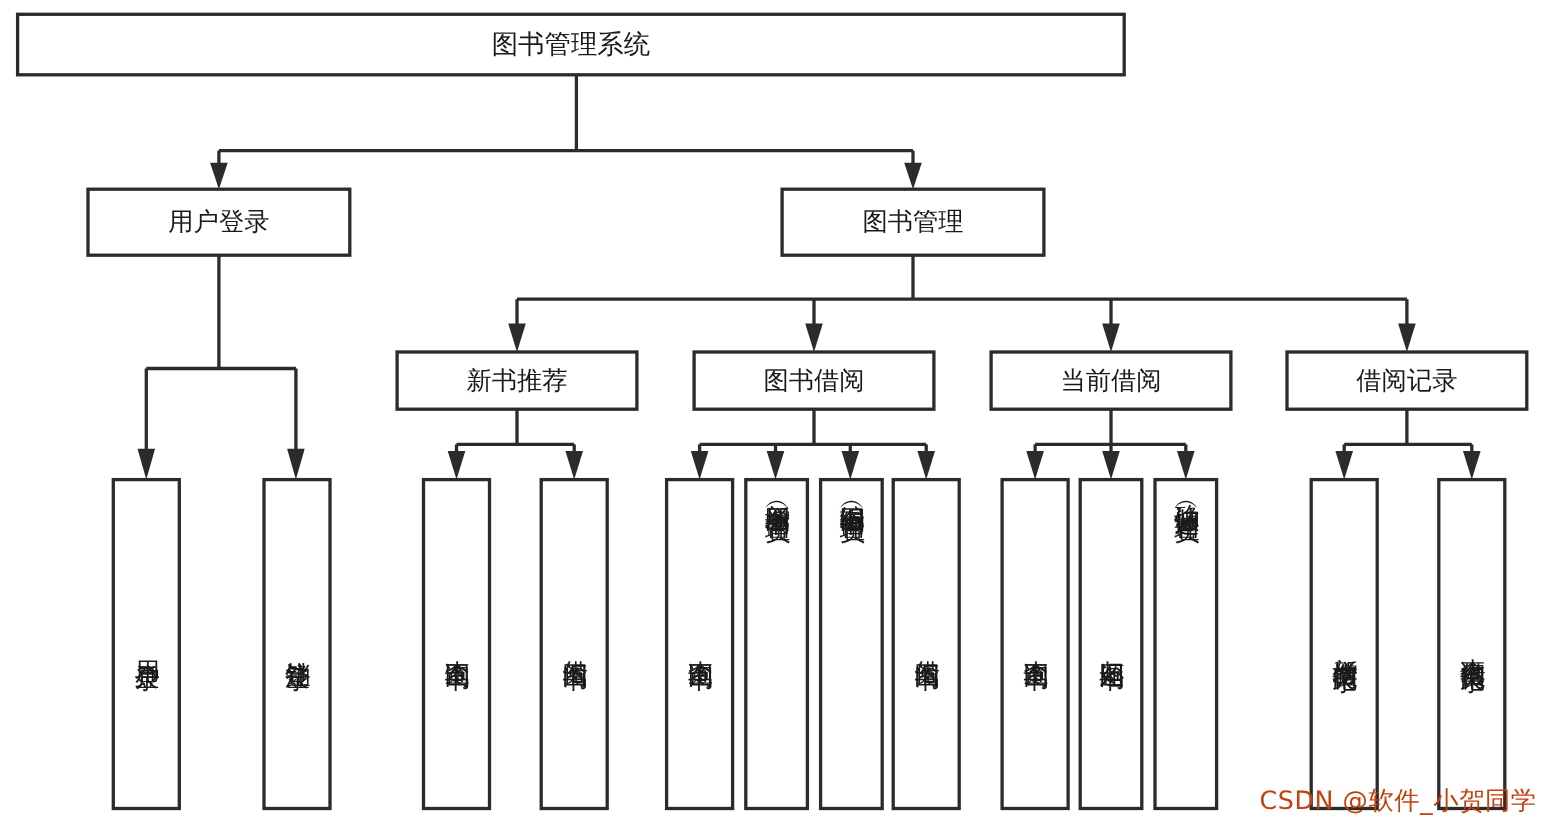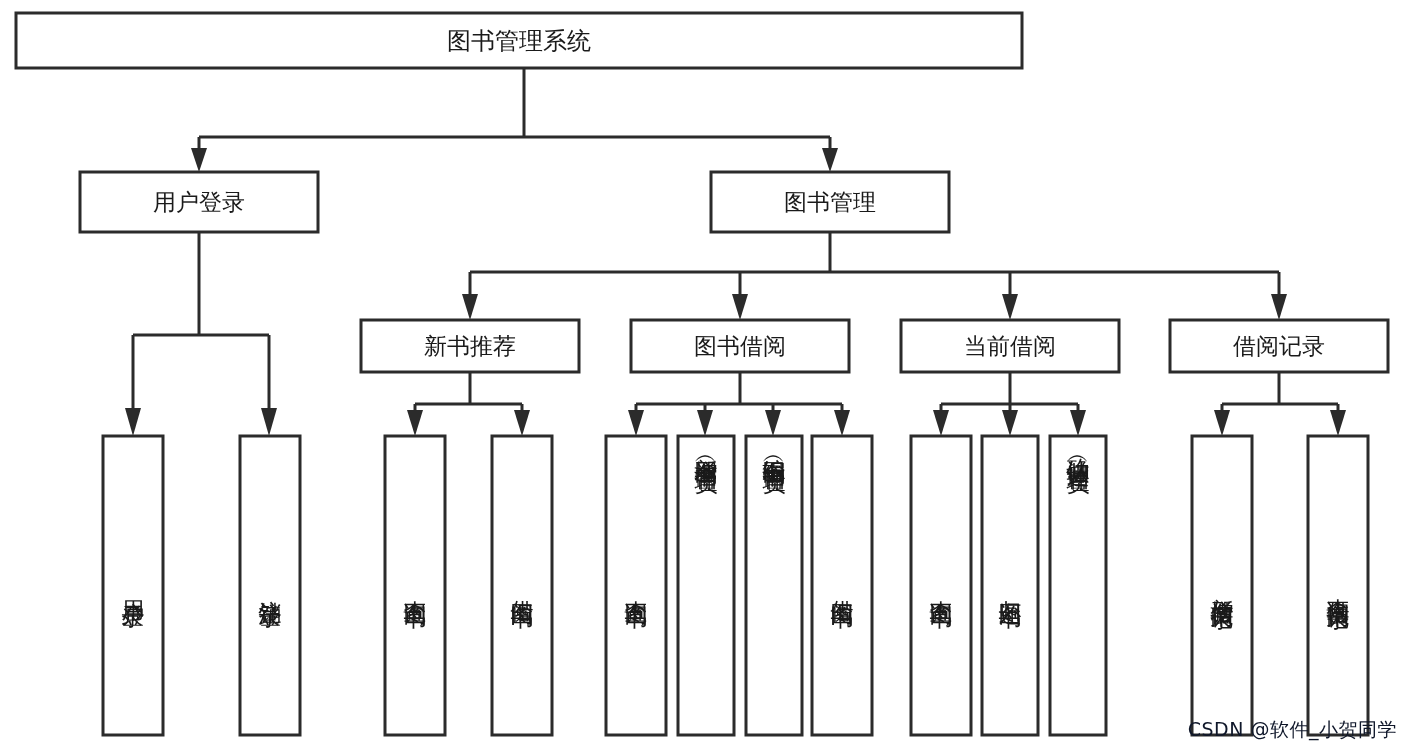--- a/index.html
+++ b/index.html
@@ -72,22 +72,22 @@
     line-height: 1.08;
     letter-spacing: 2px;
     white-space: nowrap;
     text-align: center;
   }
   .watermark {
     position: absolute;
     right: 8px;
     bottom: 4px;
     font-family: "DejaVu Sans", "Liberation Sans", sans-serif;
-    font-size: 19px;
-    color: #0f172a;
+    font-size: 23px;
+    color: #c2410c;
     white-space: nowrap;
     letter-spacing: 0.5px;
   }
 </style>
 </head>
 <body>
 
 <div id="diagram-root">
 
   <svg class="diagram-canvas" viewBox="0 0 1405 747">

